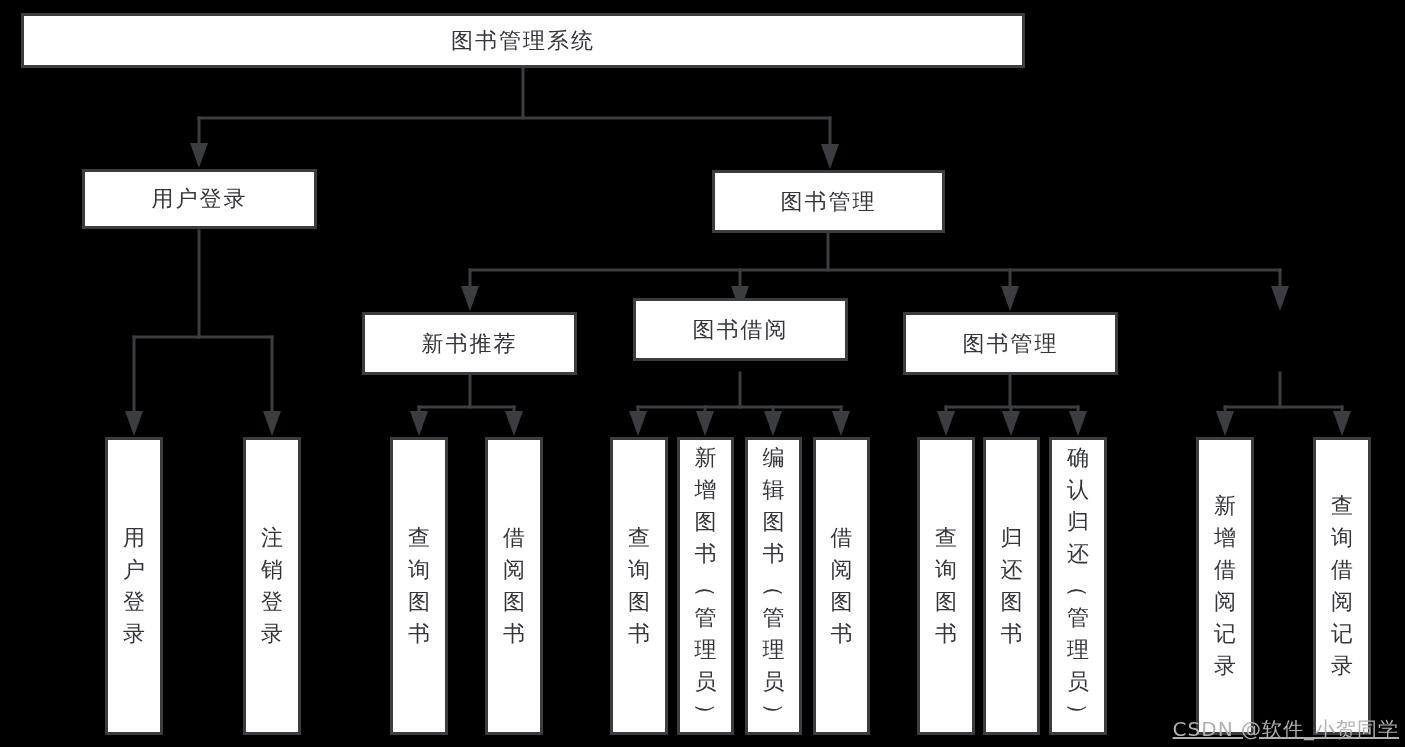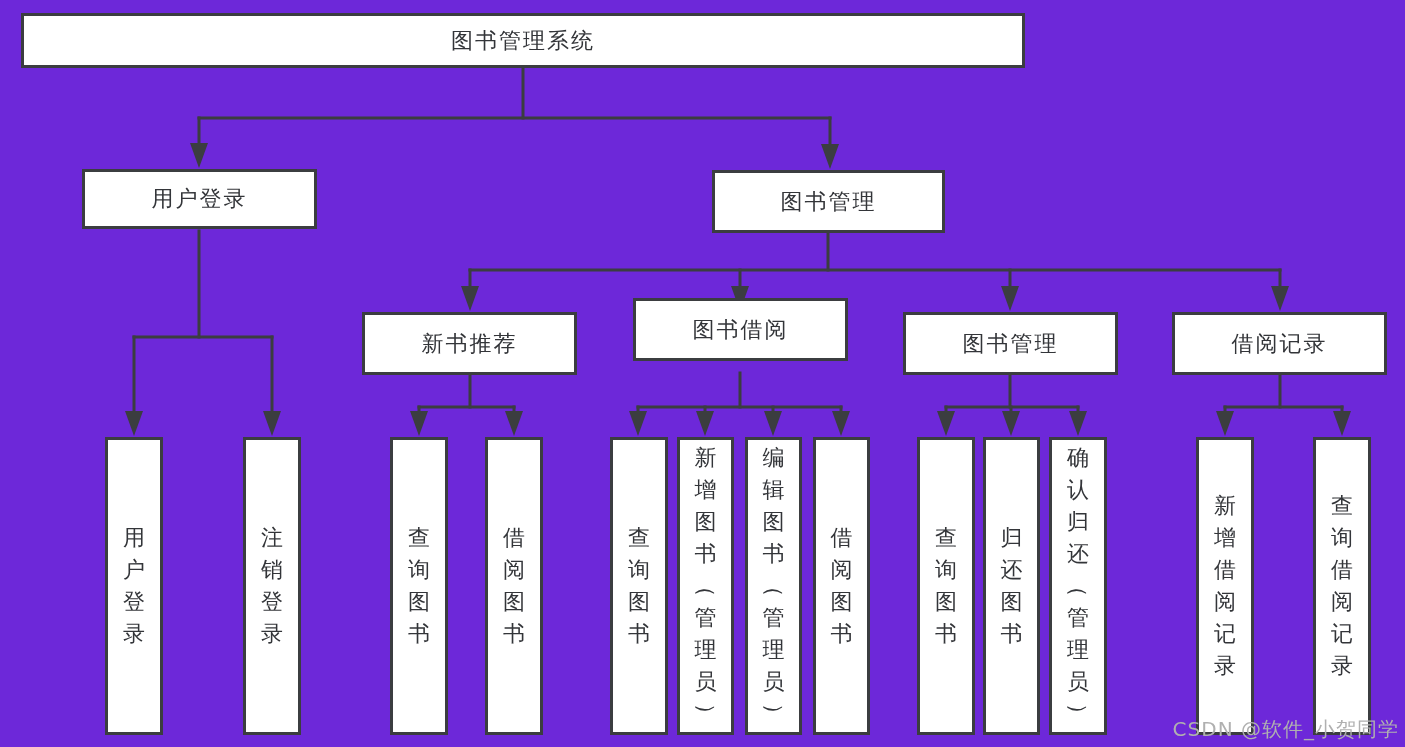--- a/index.html
+++ b/index.html
@@ -6,21 +6,21 @@
     --line:#3b3d40;
     --text:#333539;
     --wm:#b0b0b0;
   }
   html,body{margin:0;padding:0;background:#ffffff;}
   body{font-family:"DejaVu Sans", sans-serif;}
   #canvas{
     position:relative;
     width:1405px;
     height:747px;
-    background:#6d28d9;
+    background:#000000;
     overflow:hidden;
   }
   svg.connectors{
     position:absolute;
     left:0;top:0;
     z-index:0;
   }
   svg.connectors path{
     stroke:var(--line);
     stroke-width:3;
@@ -60,20 +60,21 @@
   }
   .watermark{
     position:absolute;
     right:6px;
     bottom:4px;
     z-index:5;
     font-size:20px;
     color:var(--wm);
     letter-spacing:1px;
     white-space:nowrap;
+    text-decoration:underline;
   }
 </style>
 </head>
 <body>
 
 <div id="canvas">
 
   <svg class="connectors" width="1405" height="747" viewBox="0 0 1405 747">
 
     <path d="M523,66 L523,118"></path>
@@ -137,21 +138,20 @@
   </svg>
 
   <div class="node h" style="left:21px;top:13px;width:1004px;height:55px">图书管理系统</div>
 
   <div class="node h" style="left:82px;top:169px;width:235px;height:60px">用户登录</div>
   <div class="node h" style="left:712px;top:170px;width:233px;height:63px">图书管理</div>
 
   <div class="node h" style="left:362px;top:312px;width:215px;height:63px">新书推荐</div>
   <div class="node h" style="left:633px;top:298px;width:215px;height:63px">图书借阅</div>
   <div class="node h" style="left:903px;top:312px;width:215px;height:63px">图书管理</div>
-  <div class="node h" style="left:1172px;top:312px;width:215px;height:63px">借阅记录</div>
 
   <div class="node v" style="left:105px;top:437px;width:58px;height:298px">
       <span>用</span>
       <span>户</span>
       <span>登</span>
       <span>录</span>
     </div>
   <div class="node v" style="left:243px;top:437px;width:58px;height:298px">
       <span>注</span>
       <span>销</span>

